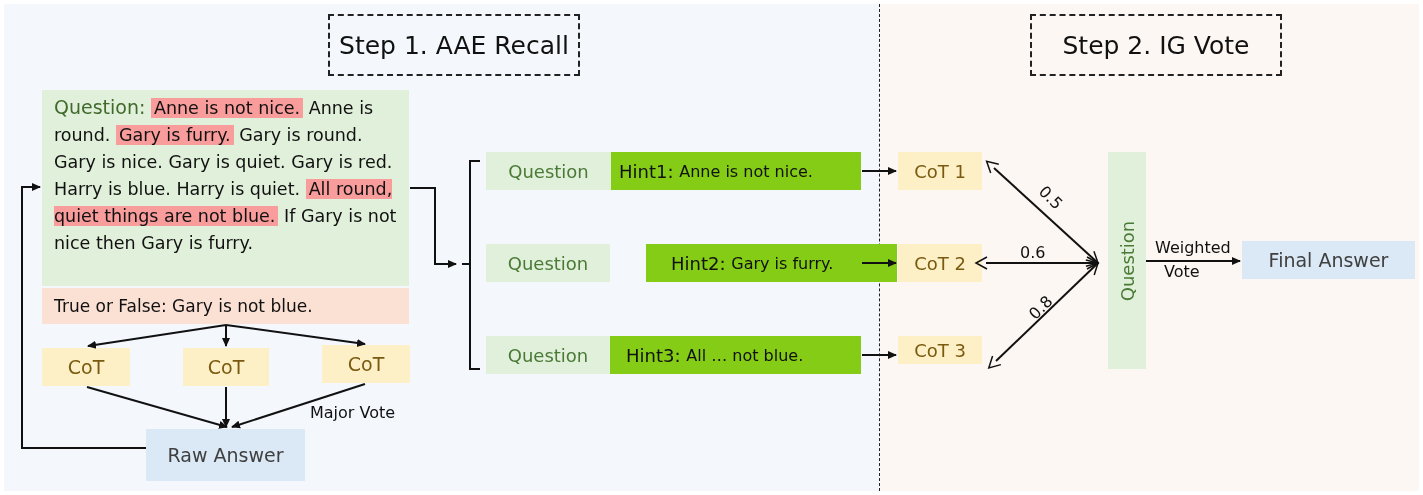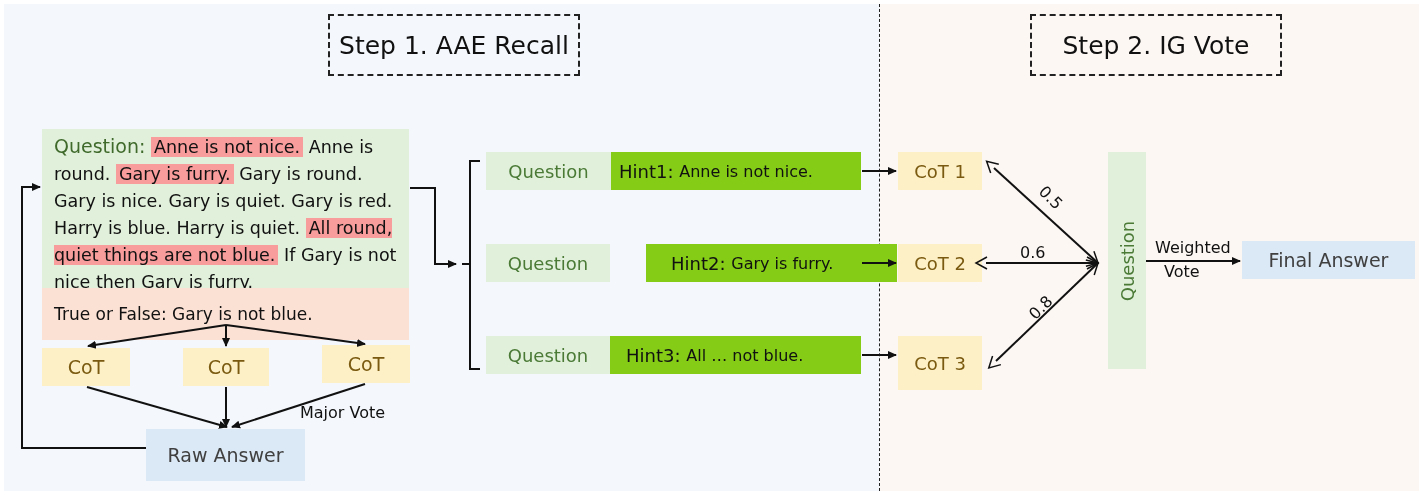--- a/index.html
+++ b/index.html
@@ -7,21 +7,21 @@
   .panel-left { position: absolute; left: 4px; top: 4px; width: 876px; height: 487px; background: #f4f8fc; }
   .panel-right { position: absolute; left: 880px; top: 4px; width: 539px; height: 487px; background: #fcf7f3; }
   .divider { position: absolute; left: 879px; top: 4px; height: 487px; border-left: 1.5px dashed #222; }
   .step-box { position: absolute; border: 2px dashed #222; border-style: dashed; font-size: 25px; color: #111; display: flex; align-items: center; justify-content: center; }
   .box { position: absolute; display: flex; align-items: center; justify-content: center; font-size: 18px; }
   .green { background: #e1f0da; color: #4a7a36; }
   .red { background: #84cc16; color: #111; }
   .yellow { background: #fdf0c6; color: #7a5a10; }
   .blue { background: #dbe8f5; color: #404040; }
   .peach { background: #fbe0d4; color: #111; }
-  .qtext { position: absolute; left: 42px; top: 90px; width: 367px; height: 196px; background: #e1f0da; padding: 4px 0 0 12px; box-sizing: border-box; font-size: 17.5px; line-height: 27px; color: #111; margin-top: 39px; }
+  .qtext { position: absolute; left: 42px; top: 90px; width: 367px; height: 196px; background: #e1f0da; padding: 4px 0 0 12px; box-sizing: border-box; font-size: 17.5px; line-height: 27px; color: #111; }
   .qtext .lbl { color: #3f6a2c; font-size: 19px; }
   .hl { background: #f99c9c; padding: 0 3px; }
   .label { position: absolute; font-size: 16px; color: #111; }
   svg.arrows { position: absolute; left: 0; top: 0; }
   .vq { position: absolute; left: 1108px; top: 152px; width: 38px; height: 217px; background: #e1f0da; }
   .vq span { position: absolute; left: 50%; top: 50%; transform: translate(-50%, -50%) rotate(-90deg); color: #4a7a36; font-size: 18px; white-space: nowrap; }
 </style>
 </head>
 <body>
 
@@ -30,48 +30,48 @@
 <div class="divider"></div>
 
 <div class="step-box" style="left:328px; top:14px; width:248px; height:58px;">Step 1. AAE Recall</div>
 <div class="step-box" style="left:1030px; top:14px; width:248px; height:58px;">Step 2. IG Vote</div>
 
 <div class="qtext">
   <span class="lbl">Question:</span>
   <span class="hl">Anne is not nice.</span><span> Anne is round. </span><span class="hl">Gary is furry.</span><span> Gary is round. Gary is nice. Gary is quiet. Gary is red. Harry is blue. Harry is quiet. </span><span class="hl">All round, quiet things are not blue.</span><span> If Gary is not nice then Gary is furry.</span>
 </div>
 
-<div class="box peach" style="left:42px; top:288px; width:367px; height:52px; justify-content:flex-start; padding-left:12px; box-sizing:border-box; font-size:17px;">True or False: Gary is not blue.</div>
+<div class="box peach" style="left:42px; top:288px; width:367px; height:36px; justify-content:flex-start; padding-left:12px; box-sizing:border-box; font-size:17px;">True or False: Gary is not blue.</div>
 
 <div class="box yellow" style="left:42px; top:348px; width:88px; height:38px; font-size:19px;">CoT</div>
 <div class="box yellow" style="left:183px; top:348px; width:86px; height:38px; font-size:19px;">CoT</div>
 <div class="box yellow" style="left:322px; top:345px; width:88px; height:38px; font-size:19px;">CoT</div>
 
-<div class="label" style="left:300px; top:403px;">Major Vote</div>
+<div class="label" style="left:310px; top:403px;">Major Vote</div>
 
 <div class="box blue" style="left:146px; top:429px; width:159px; height:52px; font-size:19px;">Raw Answer</div>
 
 <div class="box green" style="left:486px; top:152px; width:125px; height:38px;">Question</div>
 <div class="box red" style="left:611px; top:152px; width:250px; height:38px; justify-content:flex-start; padding-left:8px; box-sizing:border-box;">
   <span>Hint1:</span>&nbsp;<span style="font-size:16px">Anne is not nice.</span>
 </div>
 
 <div class="box green" style="left:486px; top:244px; width:124px; height:38px;">Question</div>
 <div class="box red" style="left:610px; top:244px; width:251px; height:38px; justify-content:flex-start; padding-left:25px; box-sizing:border-box;margin-left:36px;">
   <span>Hint2:</span>&nbsp;<span style="font-size:16px">Gary is furry.</span>
 </div>
 
 <div class="box green" style="left:486px; top:336px; width:124px; height:38px;">Question</div>
 <div class="box red" style="left:610px; top:336px; width:251px; height:38px; justify-content:flex-start; padding-left:16px; box-sizing:border-box;">
   <span>Hint3:</span>&nbsp;<span style="font-size:16px">All … not blue.</span>
 </div>
 
 <div class="box yellow" style="left:898px; top:152px; width:84px; height:38px; font-size:18px;">CoT 1</div>
 <div class="box yellow" style="left:898px; top:244px; width:84px; height:38px; font-size:18px;">CoT 2</div>
-<div class="box yellow" style="left:898px; top:336px; width:84px; height:54px; font-size:18px;">CoT 3</div>
+<div class="box yellow" style="left:898px; top:336px; width:84px; height:28px; font-size:18px;">CoT 3</div>
 
 <div class="vq">
   <span>Question</span>
 </div>
 
 <div class="label" style="left:1155px; top:238px; font-size:16px;">Weighted</div>
 <div class="label" style="left:1164px; top:262px; font-size:16px;">Vote</div>
 
 <div class="box blue" style="left:1242px; top:241px; width:173px; height:38px; font-size:19px;">Final Answer</div>
 

